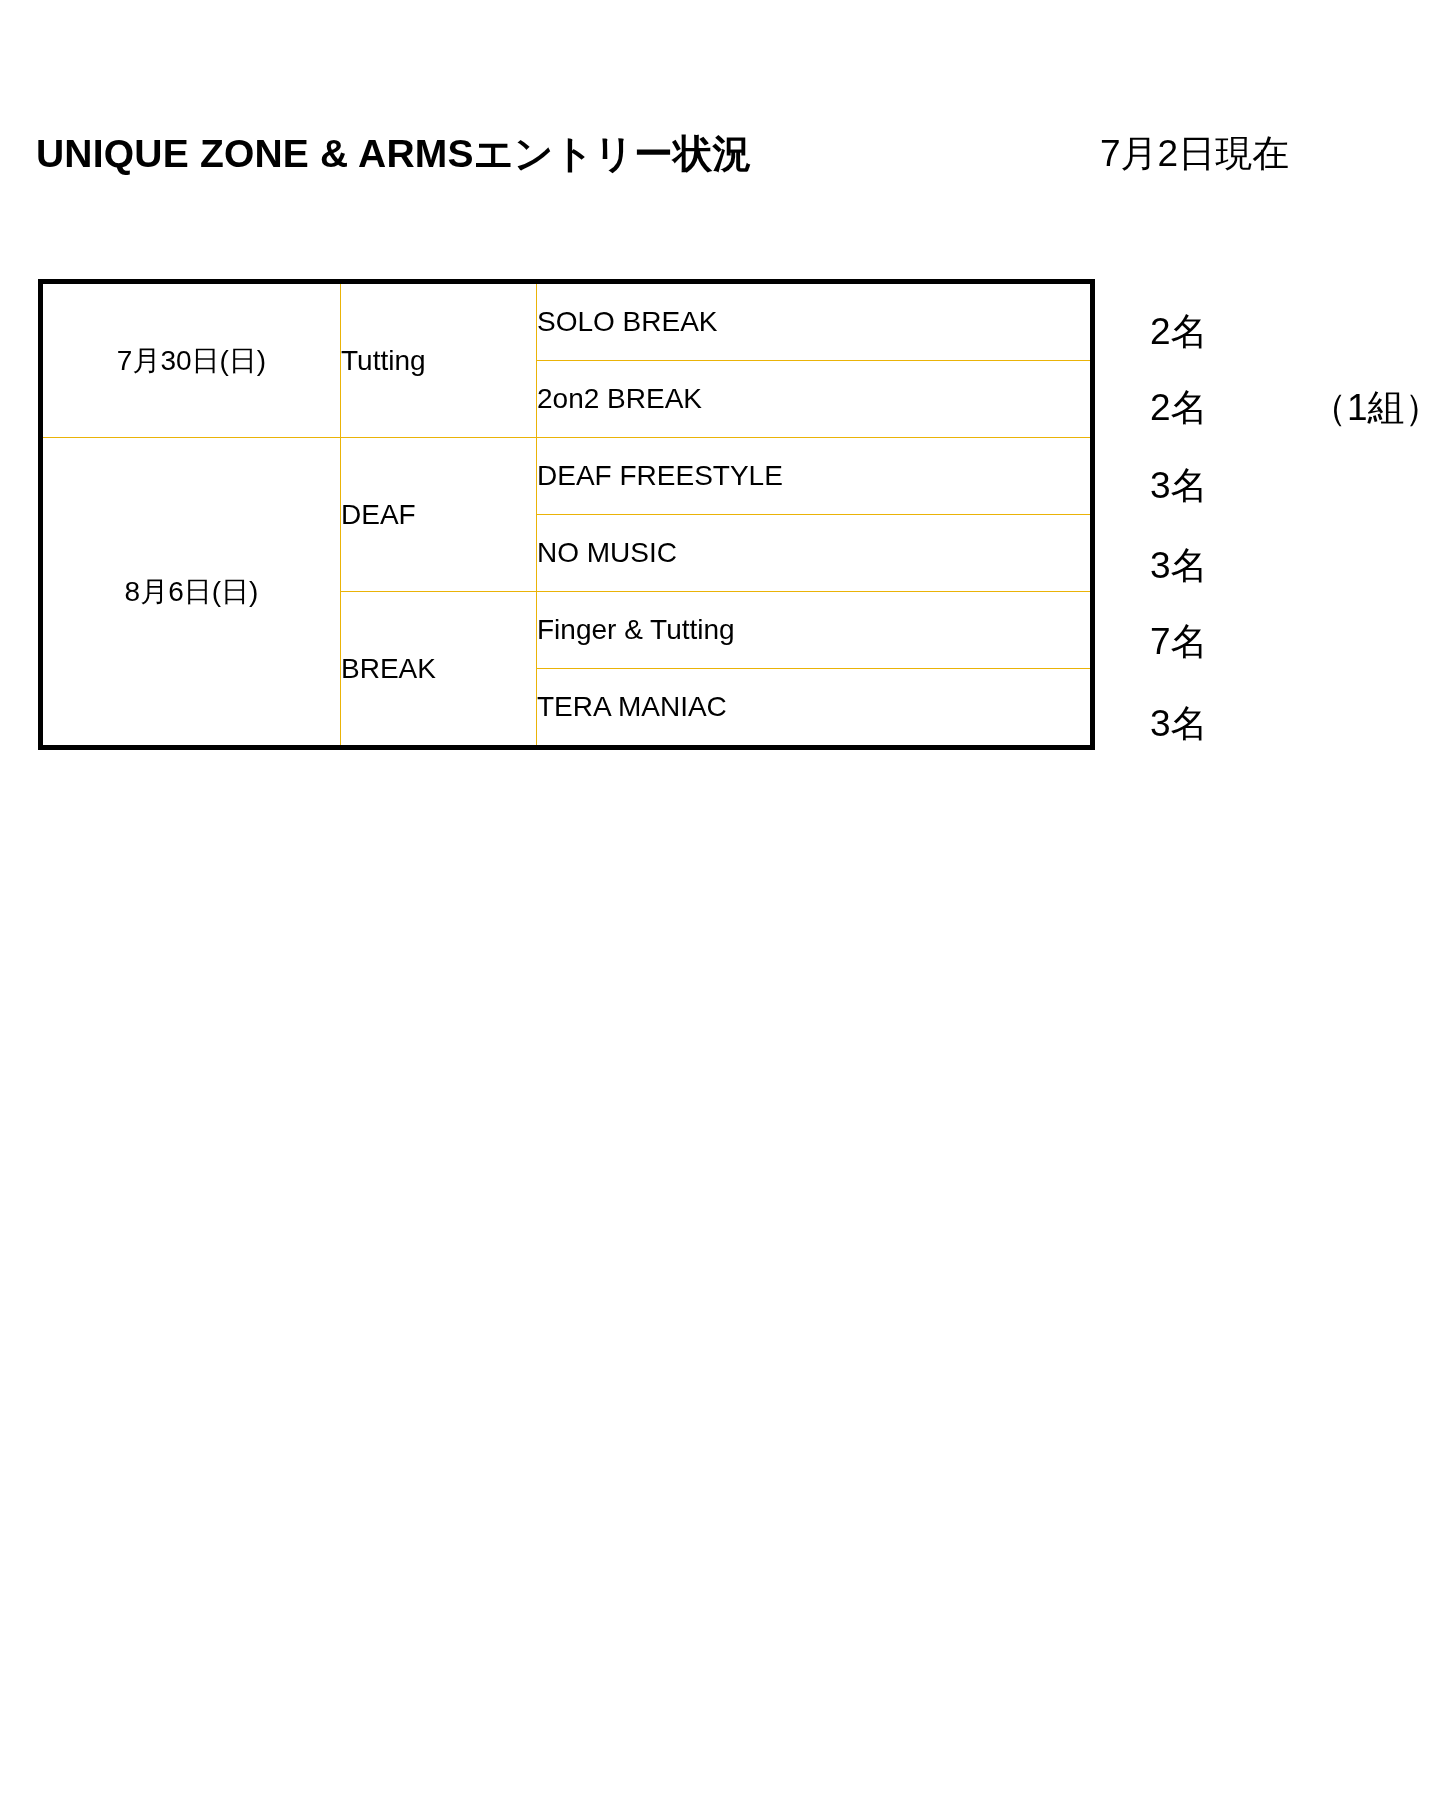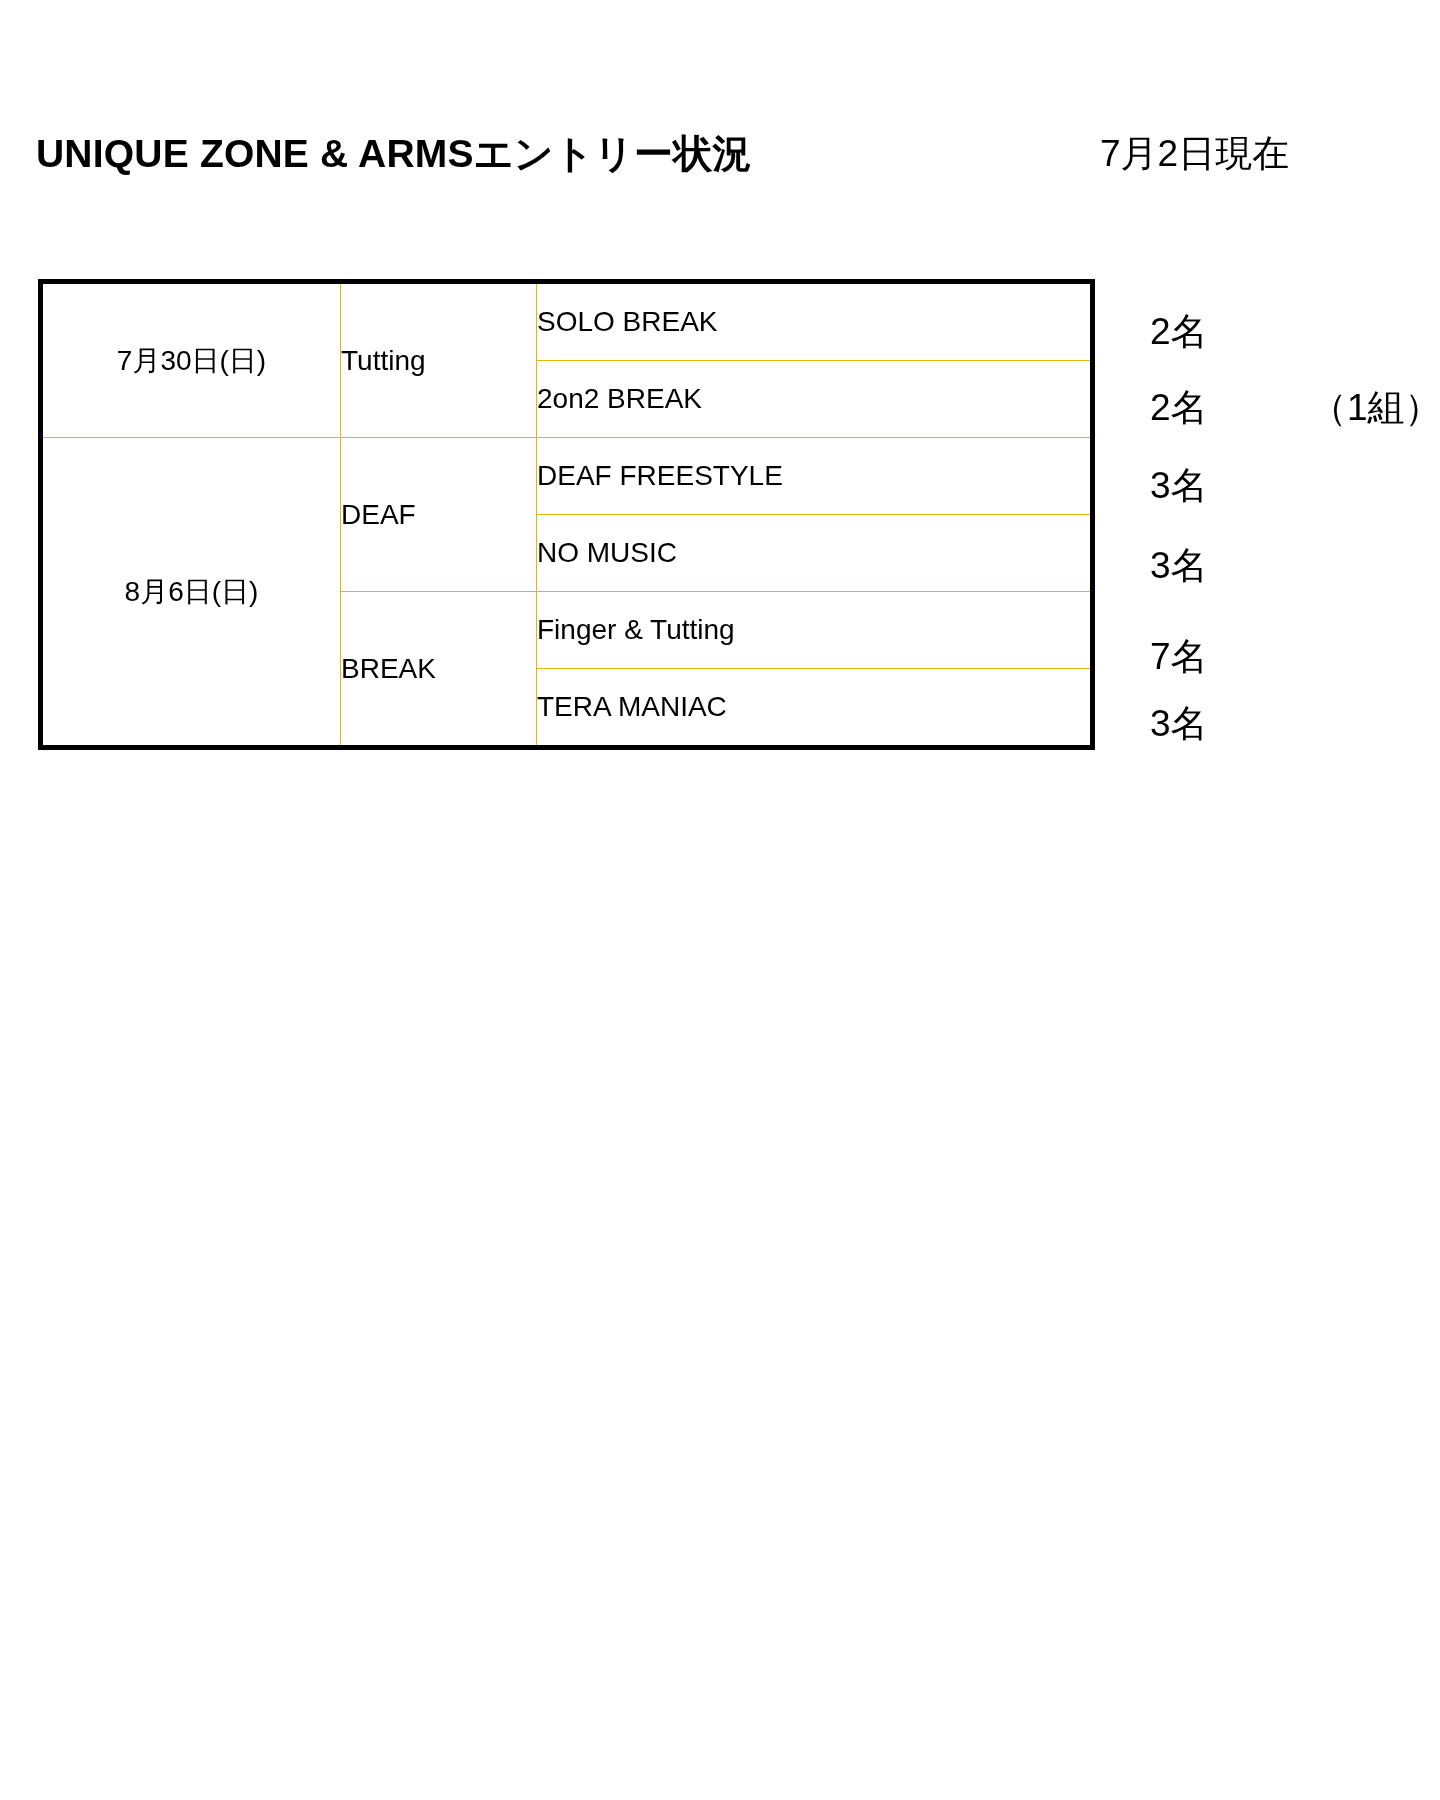--- a/index.html
+++ b/index.html
@@ -116,21 +116,21 @@
     font-size: 37px;
     line-height: 78px;
     white-space: nowrap;
   }
   
   .count-row.r0 .count-value { top: 14px; }
   .count-row.r1 .count-value { top: 12px; }
   .count-row.r1 .count-note  { top: 12px; }
   .count-row.r2 .count-value { top: 12px; }
   .count-row.r3 .count-value { top: 14px; }
-  .count-row.r4 .count-value { top: 27px; }
+  .count-row.r4 .count-value { top: 12px; }
   .count-row.r5 .count-value { top: 16px; }
 </style>
 </head>
 <body>
 
 <div class="header">
   <div class="doc-title">UNIQUE ZONE &amp; ARMSエントリー状況</div>
   <div class="doc-date">7月2日現在</div>
 </div>
 

